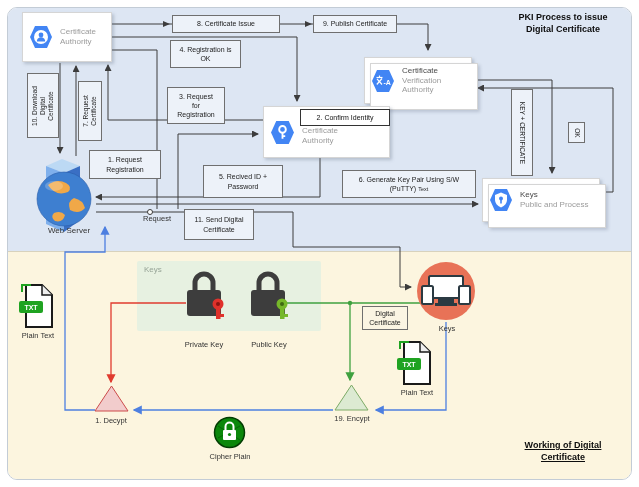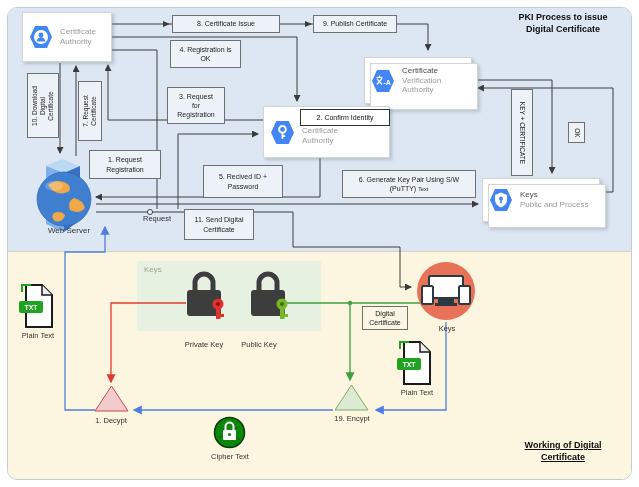--- a/index.html
+++ b/index.html
@@ -233,21 +233,21 @@
     <svg width="44" height="52" viewBox="0 0 44 52">
       <path d="M13,24 V15 a9,9 0 0 1 18,0 V24" stroke="#3d3d3d" stroke-width="5" fill="none"></path>
       <rect x="5" y="22" width="34" height="26" rx="3" fill="#3d3d3d"></rect>
       <circle cx="36" cy="36" r="5.5" fill="#76b82a"></circle>
       <rect x="34" y="40" width="4.5" height="11" fill="#76b82a"></rect>
       <rect x="38" y="46" width="4" height="3" fill="#76b82a"></rect>
       <circle cx="36" cy="36" r="2" fill="#3f6a12"></circle>
     </svg>
   </div>
   <div class="cap" style="left:172px;top:340px;width:64px;">Private Key</div>
-  <div class="cap" style="left:230px;top:340px;width:58px;">Public Key</div>
+  <div class="cap" style="left:240px;top:340px;width:58px;">Public Key</div>
 
   <div class="iconbox" style="left:415px;top:260px;width:62px;height:62px;">
     <svg width="62" height="62" viewBox="0 0 62 62">
       <circle cx="31" cy="31" r="29" fill="#e87257"></circle>
       <rect x="14" y="16" width="34" height="22" rx="1.5" fill="#fff" stroke="#2b3a42" stroke-width="2"></rect>
       <rect x="23" y="38" width="16" height="5" fill="#2b3a42"></rect>
       <rect x="20" y="43" width="22" height="3" fill="#2b3a42"></rect>
       <rect x="7" y="26" width="11" height="18" rx="1.5" fill="#fff" stroke="#2b3a42" stroke-width="2"></rect>
       <rect x="44" y="26" width="11" height="18" rx="1.5" fill="#fff" stroke="#2b3a42" stroke-width="2"></rect>
     </svg>
@@ -283,18 +283,18 @@
 
   <div class="iconbox" style="left:213px;top:416px;width:33px;height:33px;">
     <svg width="33" height="33" viewBox="0 0 33 33">
       <circle cx="16.5" cy="16.5" r="15" fill="#0b870b" stroke="#033d03" stroke-width="1.5"></circle>
       <path d="M5,10 l22,14 M5,22 l22,-12" stroke="#076607" stroke-width="1"></path>
       <path d="M12.5,15 V10.5 a4,4 0 0 1 8,0 V15" stroke="#fff" stroke-width="2" fill="none"></path>
       <rect x="10" y="14" width="13" height="10" rx="1" fill="#fff"></rect>
       <circle cx="16.5" cy="18.5" r="1.6" fill="#0b870b"></circle>
     </svg>
   </div>
-  <div class="cap" style="left:203px;top:452px;width:54px;">Cipher Text</div>
+  <div class="cap" style="left:203px;top:452px;width:54px;">Cipher Plain</div>
 
   <div class="title pre" style="left:498px;top:440px;width:130px;text-decoration:underline;">Working of Digital
 Certificate</div>
 
 </div>
 
 </body></html>

